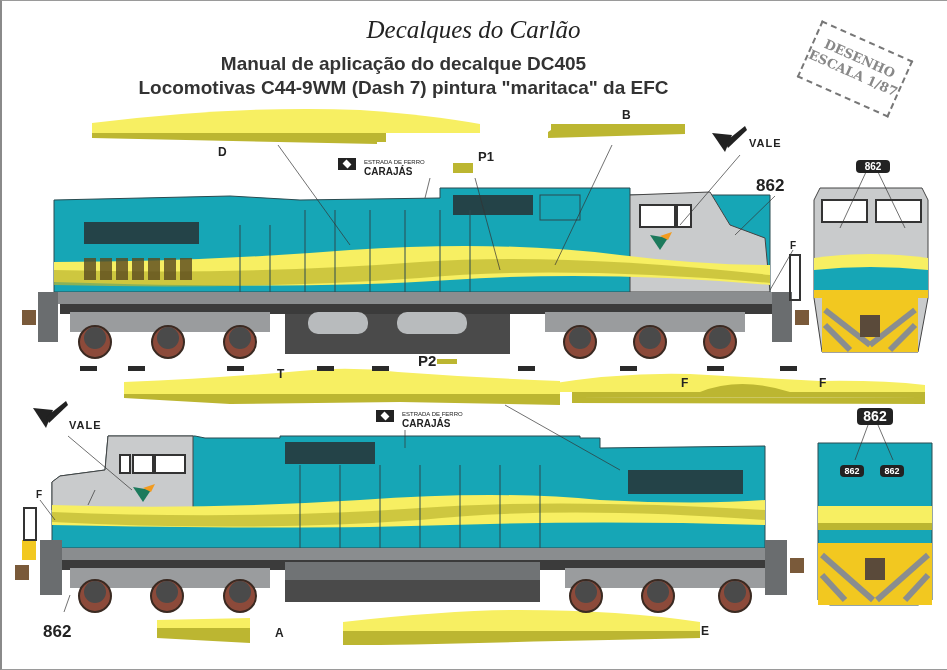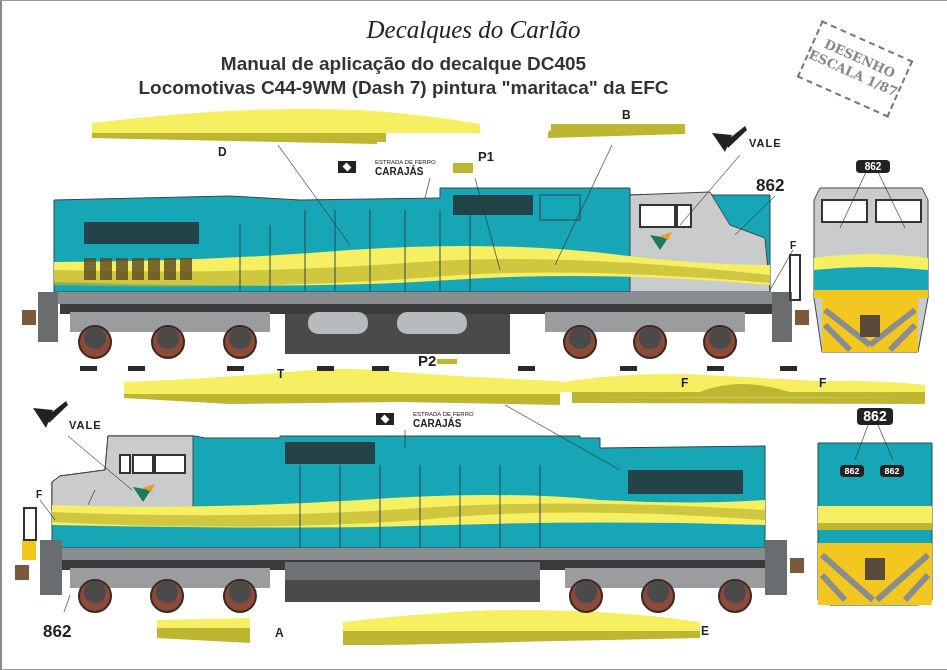--- a/index.html
+++ b/index.html
@@ -6,21 +6,21 @@
   body{width:947px;height:670px;background:#fff;position:relative;overflow:hidden;font-family:"Liberation Sans",sans-serif;}
   .frame{position:absolute;left:0;top:0;width:945px;height:668px;border:1px solid #9a9a9a;border-left:2px solid #8a8a8a;}
   .title-script{position:absolute;left:0;width:947px;top:16px;text-align:center;font-family:Liberation Serif, serif;font-style:italic;font-size:25px;color:#222;}
   .subtitle{position:absolute;left:0;width:807px;text-align:center;font-weight:bold;font-size:19px;color:#333;}
   .stamp{position:absolute;left:805px;top:38px;width:100px;height:62px;border:2px dashed #777;transform:rotate(24deg);
     font-family:"DejaVu Serif",serif;font-weight:bold;color:#888;text-align:center;font-size:13px;line-height:16px;padding-top:10px;box-sizing:border-box;}
   .lbl{position:absolute;font-weight:bold;color:#222;font-size:12px;}
   .num{position:absolute;font-weight:bold;color:#222;font-size:17px;}
   svg{position:absolute;left:0;top:0;}
   .logo{position:absolute;text-align:center;}
-  .efc{position:absolute;display:flex;align-items:center;gap:19px;}
+  .efc{position:absolute;display:flex;gap:8px;}
   .efc .flag{width:18px;height:12px;background:#222;position:relative;}
   .efc .flag:after{content:"";position:absolute;left:4px;top:2px;width:10px;height:8px;background:#fff;transform:rotate(45deg) scale(.7);}
   .efc .txt{line-height:9px;color:#222;}
   .efc .t1{font-size:6px;}
   .efc .t2{font-size:10px;font-weight:bold;}
   .numbox{position:absolute;background:#222;color:#fff;font-weight:bold;border-radius:4px;text-align:center;}
   .vale-txt{font-weight:bold;color:#222;font-size:11px;letter-spacing:1px;}
 </style>
 </head>
 <body>

